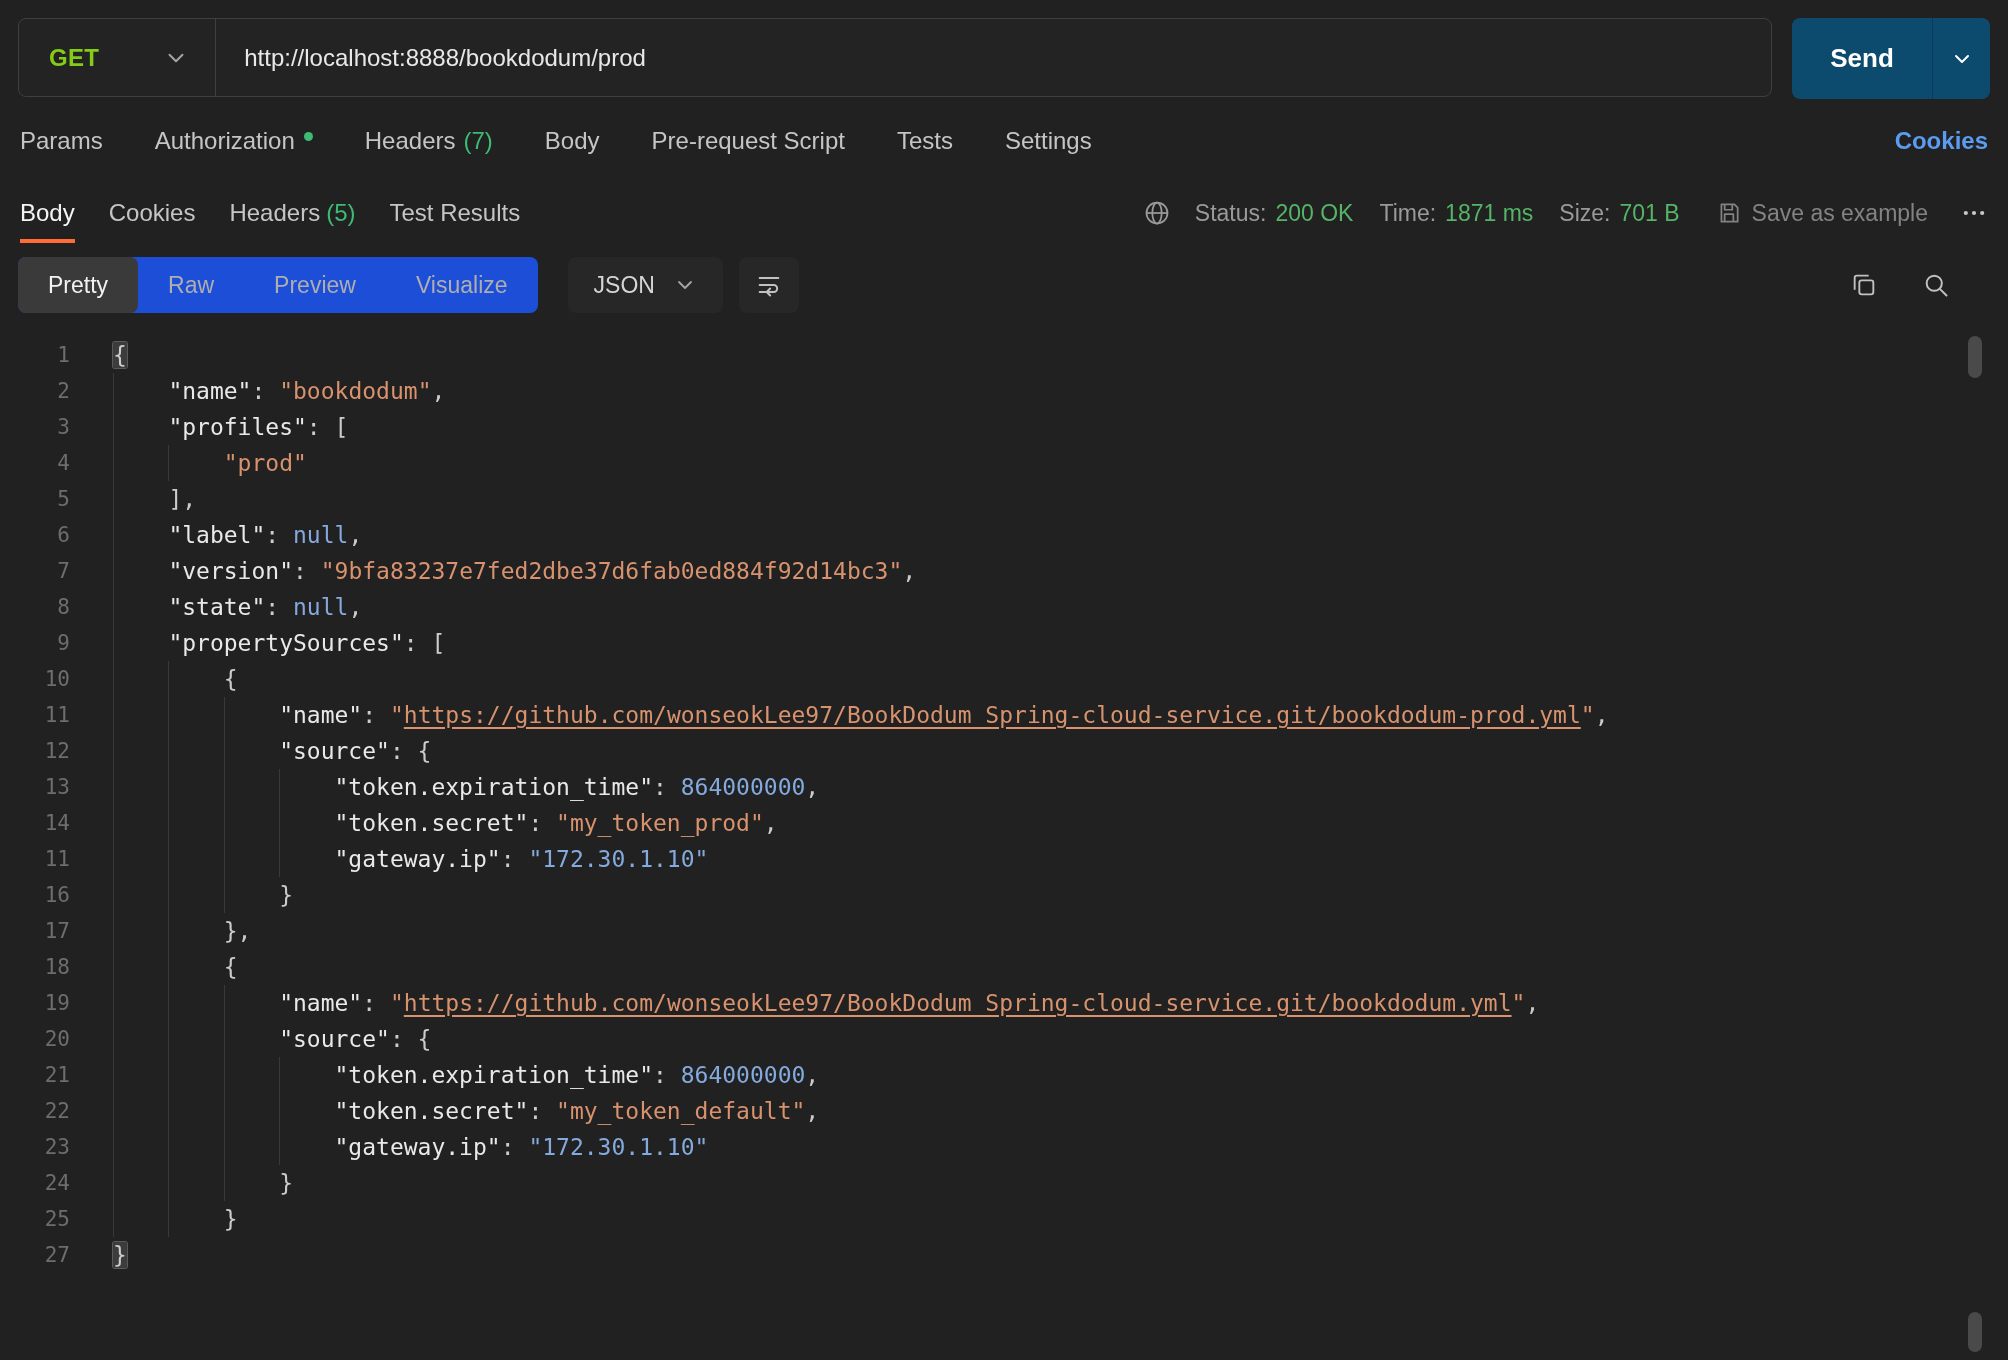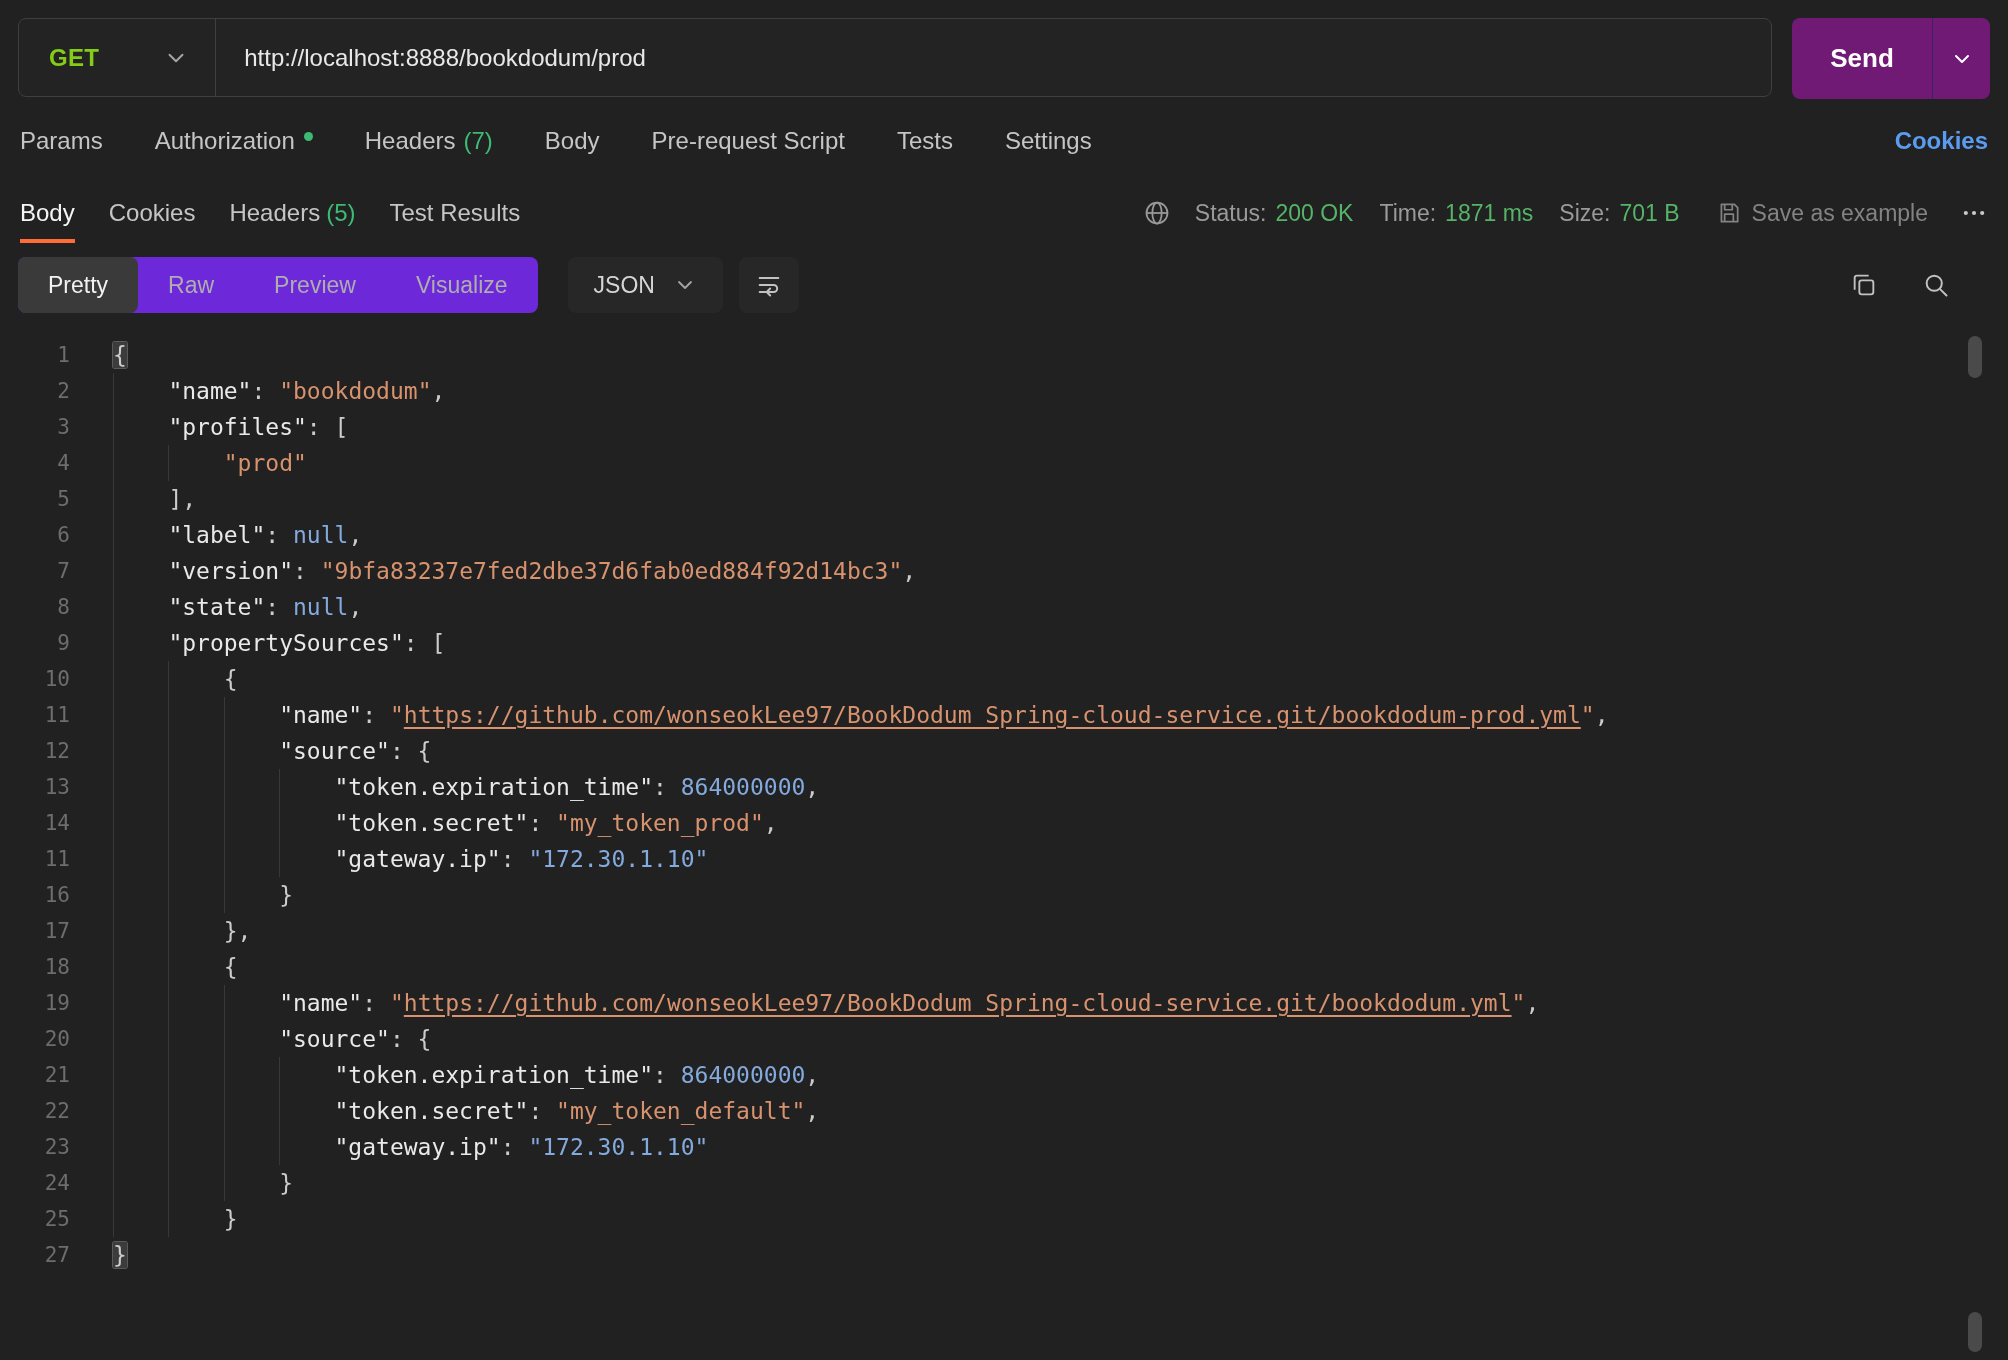--- a/index.html
+++ b/index.html
@@ -8,21 +8,21 @@
   .app { position:relative; width:2008px; height:1360px; background:#212121; overflow:hidden; color:#e8e8e8; }
 
   
   .request-row { display:flex; gap:20px; padding:18px 18px 0 18px; }
   .url-bar { flex:1; height:79px; background:#232323; border:1px solid #3f3f3f; border-radius:8px; display:flex; align-items:center; }
   .method { display:flex; align-items:center; padding:0 26px 0 30px; cursor:pointer; height:100%; }
   .method-label { color:#84cc16; font-weight:600; font-size:24px; letter-spacing:.3px; }
   .method-chev { margin-left:64px; display:flex; color:#a5a5a5; }
   .vdiv { width:1px; align-self:stretch; background:#3f3f3f; }
   .url-input { flex:1; margin:0 24px 0 28px; background:transparent; border:none; outline:none; color:#e8e8e8; font:24px "Liberation Sans", sans-serif; }
-  .send-btn { width:198px; height:81px; background:#701a75; border-radius:8px; display:flex; align-items:stretch; overflow:hidden; cursor:pointer; }
+  .send-btn { width:198px; height:81px; background:#0c4a6e; border-radius:8px; display:flex; align-items:stretch; overflow:hidden; cursor:pointer; }
   .send-label { flex:1; display:flex; align-items:center; justify-content:center; color:#ffffff; font-size:26px; font-weight:600; }
   .send-chev { width:58px; display:flex; align-items:center; justify-content:center; border-left:1px solid rgba(12,35,96,.5); color:#ffffff; }
 
   
   .req-tabs-row { display:flex; align-items:center; padding:0 20px; height:84px; }
   .req-tabs { display:flex; align-items:center; gap:52px; }
   .req-tab { display:flex; align-items:flex-start; color:#c5c5c5; font-size:24px; cursor:pointer; }
   .req-tab .count { color:#3dba74; margin-left:8px; }
   .req-tab .dot { width:9px; height:9px; border-radius:50%; background:#3dba74; margin-left:9px; margin-top:5px; }
   .cookies-link { margin-left:auto; color:#5b9bf0; font-size:24px; font-weight:600; cursor:pointer; }
@@ -36,21 +36,21 @@
   .resp-meta { margin-left:auto; display:flex; align-items:center; font-size:23px; }
   .globe { display:flex; color:#9a9a9a; margin-right:24px; }
   .meta-pair { display:flex; align-items:flex-end; margin-right:26px; }
   .meta-label { color:#9a9a9a; }
   .meta-value { color:#55b467; margin-left:9px; }
   .save-example { display:flex; align-items:center; gap:10px; color:#838383; margin-left:10px; cursor:pointer; }
   .more-dots { margin-left:32px; display:flex; color:#c9c9c9; cursor:pointer; }
 
   
   .view-row { display:flex; align-items:center; padding:0 18px; margin-top:14px; }
-  .seg-group { display:flex; align-items:center; background:#6d28d9; border-radius:8px; height:56px;text-align:right; }
+  .seg-group { display:flex; align-items:center; background:#1d4ed8; border-radius:8px; height:56px;text-align:right; }
   .seg-tab { padding:0 30px; height:56px; line-height:56px; font-size:23px; color:#aeaeae; border-radius:8px; cursor:pointer; }
   .seg-tab.active { background:#3a3a3a; color:#f2f2f2; }
   .format-btn { margin-left:30px; height:56px; display:flex; align-items:center; gap:18px; padding:0 26px; background:#272727; border-radius:8px; color:#d5d5d5; font-size:23px; cursor:pointer; }
   .format-btn .chev { display:flex; color:#a5a5a5; }
   .wrap-btn { margin-left:16px; width:60px; height:56px; background:#272727; border-radius:8px; display:flex; align-items:center; justify-content:center; color:#c2c2c2; cursor:pointer; }
   .view-icons { margin-left:auto; display:flex; align-items:center; gap:44px; color:#c2c2c2; padding-right:40px; }
   .view-icons > span { display:flex; cursor:pointer; }
 
   
   .code-area { margin-top:24px; font-family:"DejaVu Sans Mono", monospace; font-size:23px; }

